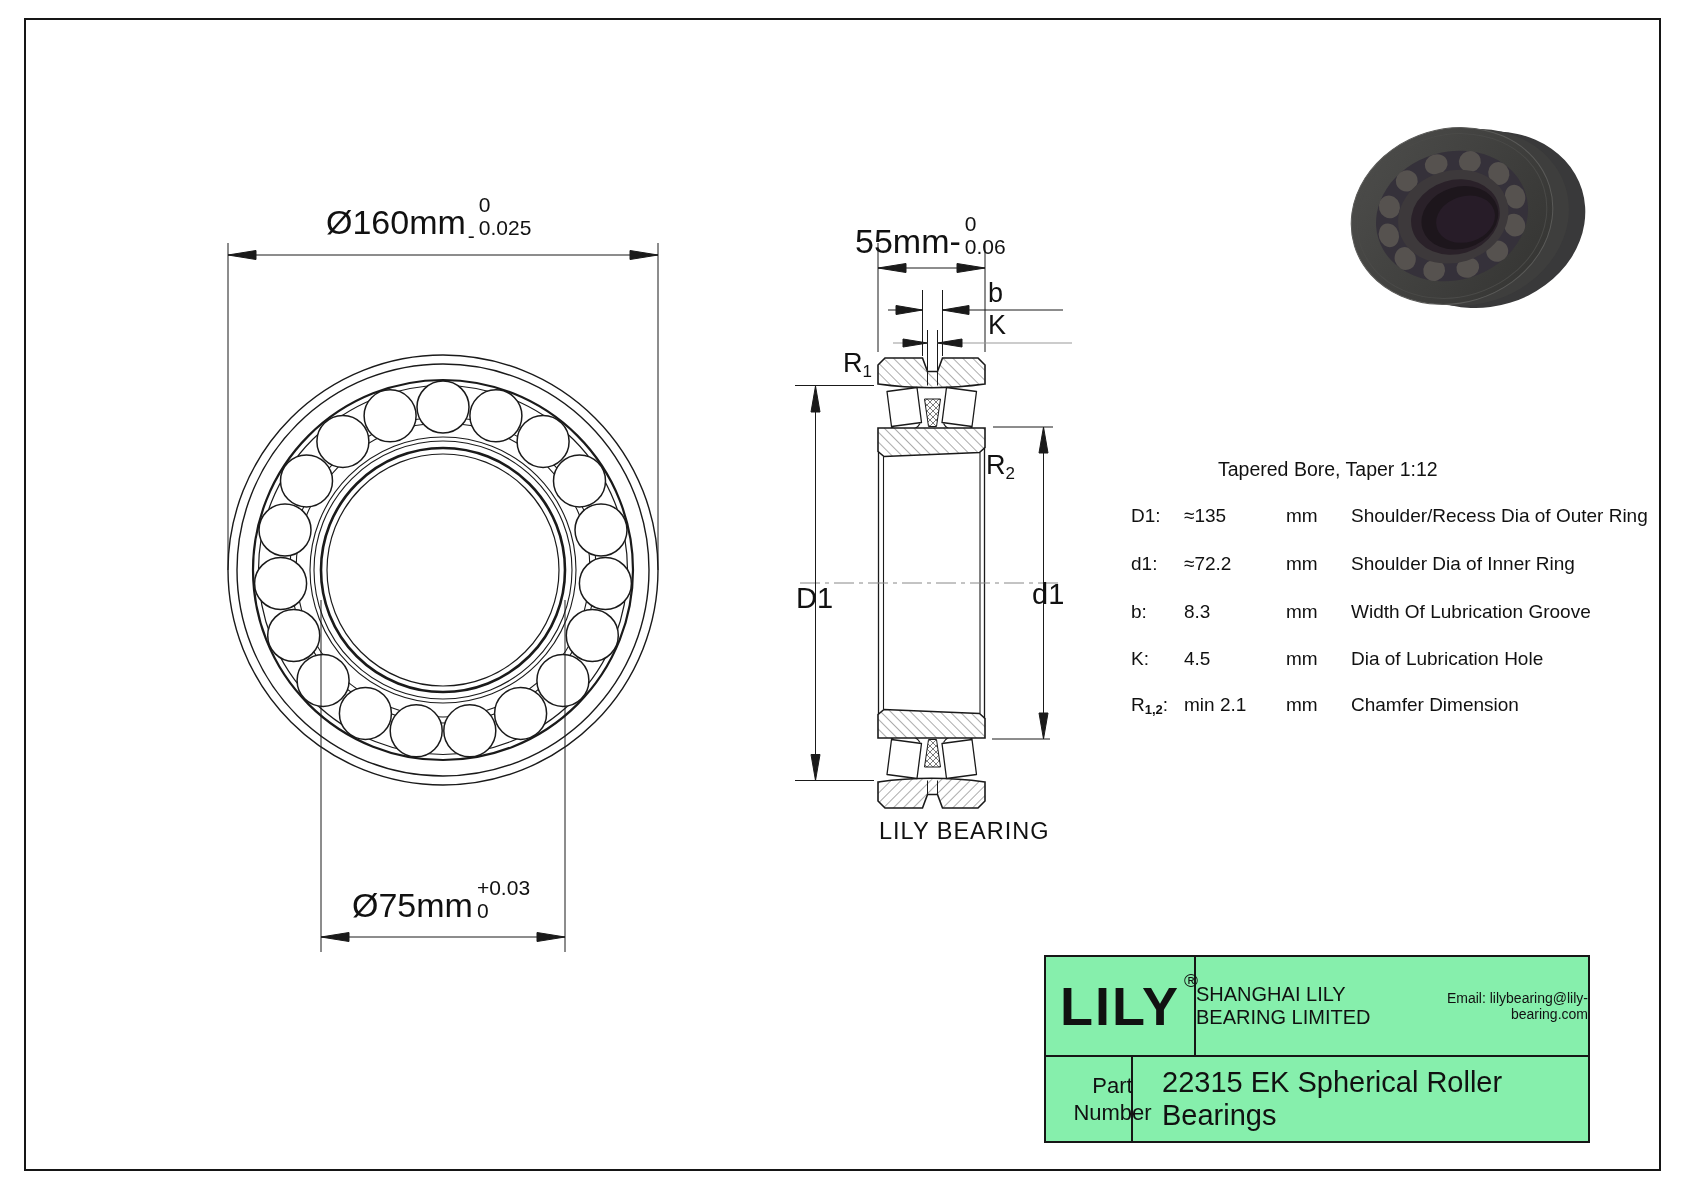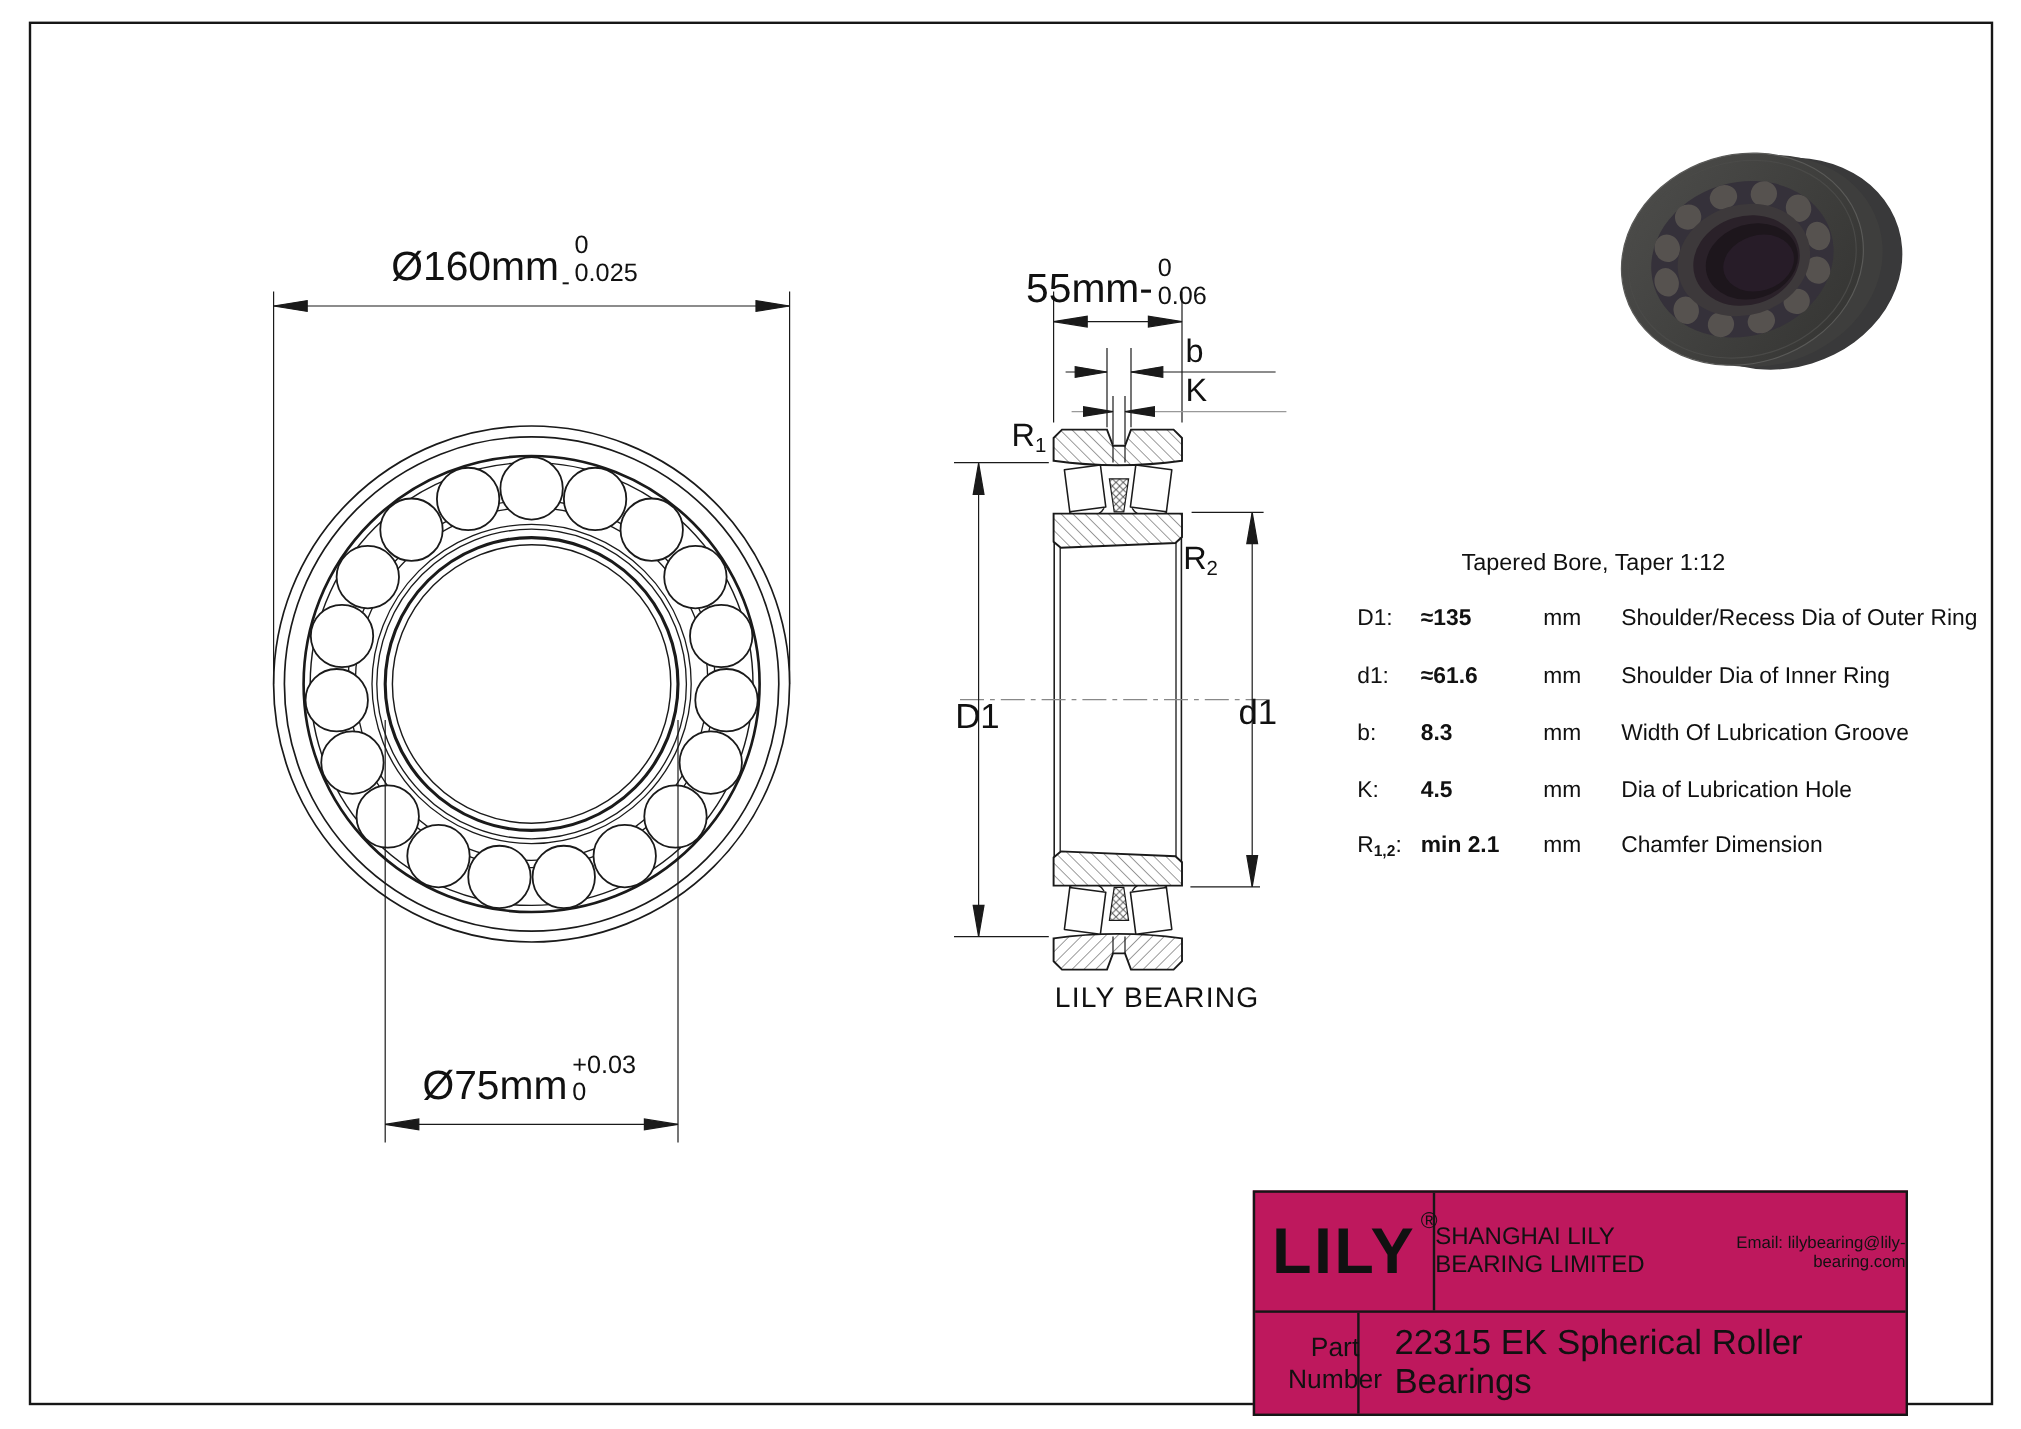--- a/index.html
+++ b/index.html
@@ -13,24 +13,24 @@
   .dim .tol{display:flex;flex-direction:column;font-size:21px;line-height:1.08;margin-left:4px;transform:translateY(-11px);}
   .lbl{font-size:27px;line-height:1;}
   .lbl sub{font-size:17px;vertical-align:-5px;line-height:1;}
   .biglbl{font-size:29px;line-height:1;}
   .caption{font-size:23.5px;letter-spacing:1px;line-height:1;margin-left:23px;}
   
   .spec-title{font-size:19.5px;line-height:1;}
   .spec-row{position:absolute;left:1131px;font-size:19px;line-height:1.2;display:flex;}
   .spec-row .c-label{width:53px;}
   .spec-row .c-label sub{font-size:13px;vertical-align:-3px;font-weight:bold;}
-  .spec-row .c-value{width:78px;font-weight:bold;}
+  .spec-row .c-value{width:78px;}
   .spec-row .c-unit{width:65px;margin-left:24px;}
   
-  .tblock{position:absolute;left:1044px;top:992px;width:546px;height:188px;border:2px solid #161616;box-sizing:border-box;display:flex;flex-direction:column;background:#be185d;}
+  .tblock{position:absolute;left:1044px;top:955px;width:546px;height:188px;border:2px solid #161616;box-sizing:border-box;display:flex;flex-direction:column;background:#86efac;}
   .tb-row1{height:100px;display:flex;border-bottom:2px solid #161616;box-sizing:border-box;}
   .tb-row2{flex:1;display:flex;}
   .tb-logo-cell{width:150px;border-right:2px solid #161616;box-sizing:border-box;display:flex;align-items:center;justify-content:center;}
   .tb-logo{font-size:54px;font-weight:700;letter-spacing:2px;line-height:1;position:relative;}
   .tb-logo .reg{font-size:19px;font-weight:400;position:absolute;top:-8px;right:-20px;}
   .tb-co-cell{flex:1;display:flex;flex-direction:row;align-items:center;justify-content:center;gap:13px;}
   .tb-company{font-size:20px;}
   .tb-email{font-size:14px;text-align:right;}
   .tb-part-cell{width:87px;border-right:2px solid #161616;box-sizing:border-box;display:flex;flex-direction:column;align-items:center;justify-content:center;font-size:22px;line-height:1.25;padding-left:48px;}
   .tb-pn-cell{flex:1;display:flex;align-items:center;font-size:29px;padding-left:29px;}
@@ -231,21 +231,21 @@
 <div class="abs spec-title" style="left:1218px;top:460px">Tapered Bore, Taper 1:12</div>
 
 <div class="spec-row" style="top:505px">
   <span class="c-label"><span>D1:</span><sub></sub><span></span></span>
   <span class="c-value">≈135</span>
   <span class="c-unit">mm</span>
   <span class="c-desc">Shoulder/Recess Dia of Outer Ring</span>
 </div>
 <div class="spec-row" style="top:553px">
   <span class="c-label"><span>d1:</span><sub></sub><span></span></span>
-  <span class="c-value">≈61.6</span>
+  <span class="c-value">≈72.2</span>
   <span class="c-unit">mm</span>
   <span class="c-desc">Shoulder Dia of Inner Ring</span>
 </div>
 <div class="spec-row" style="top:601px">
   <span class="c-label"><span>b:</span><sub></sub><span></span></span>
   <span class="c-value">8.3</span>
   <span class="c-unit">mm</span>
   <span class="c-desc">Width Of Lubrication Groove</span>
 </div>
 <div class="spec-row" style="top:648px">

